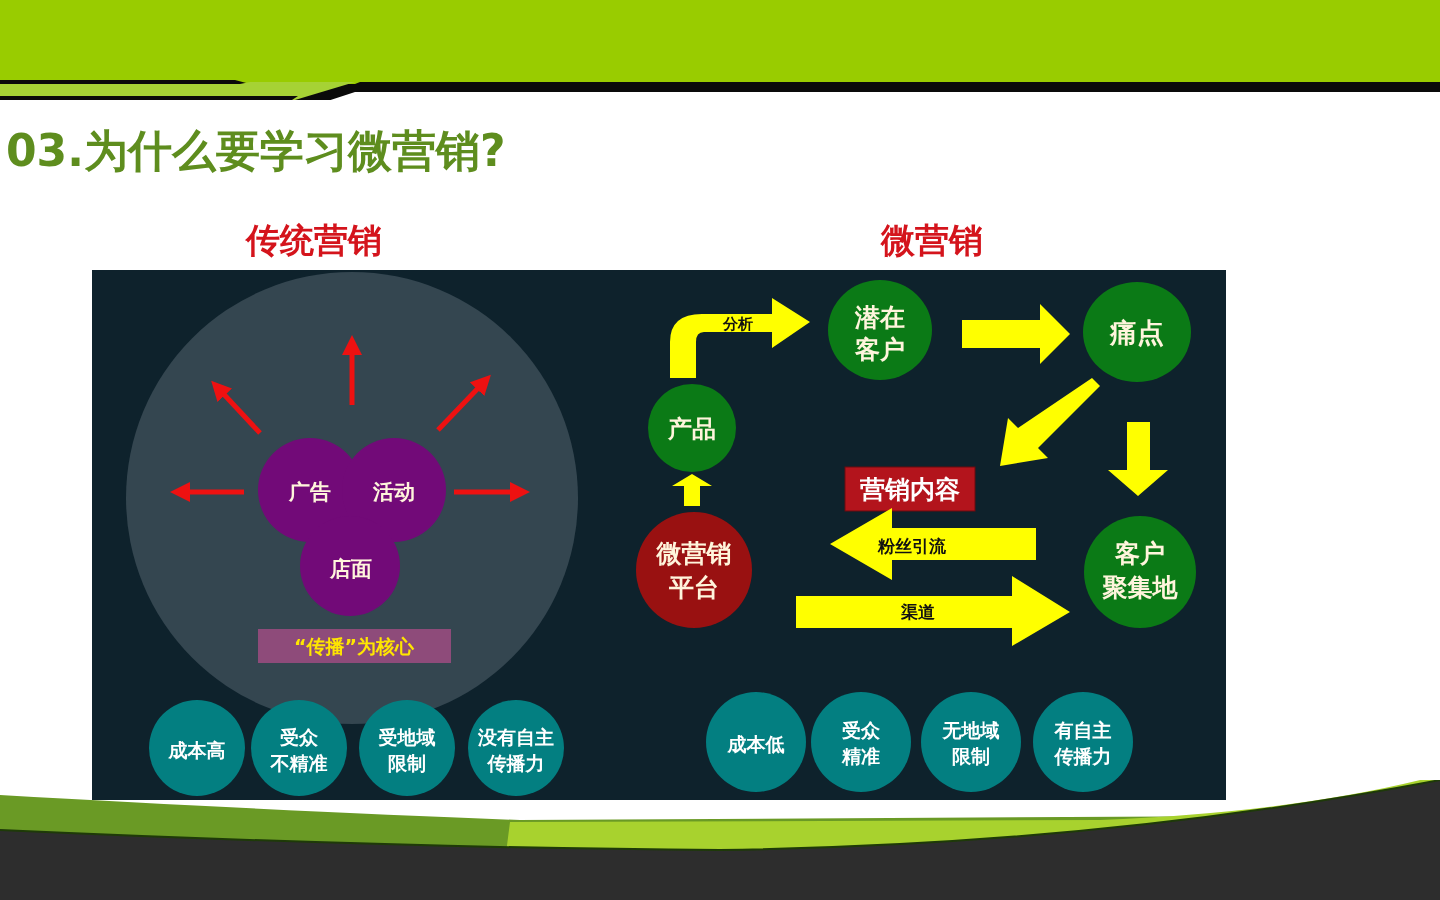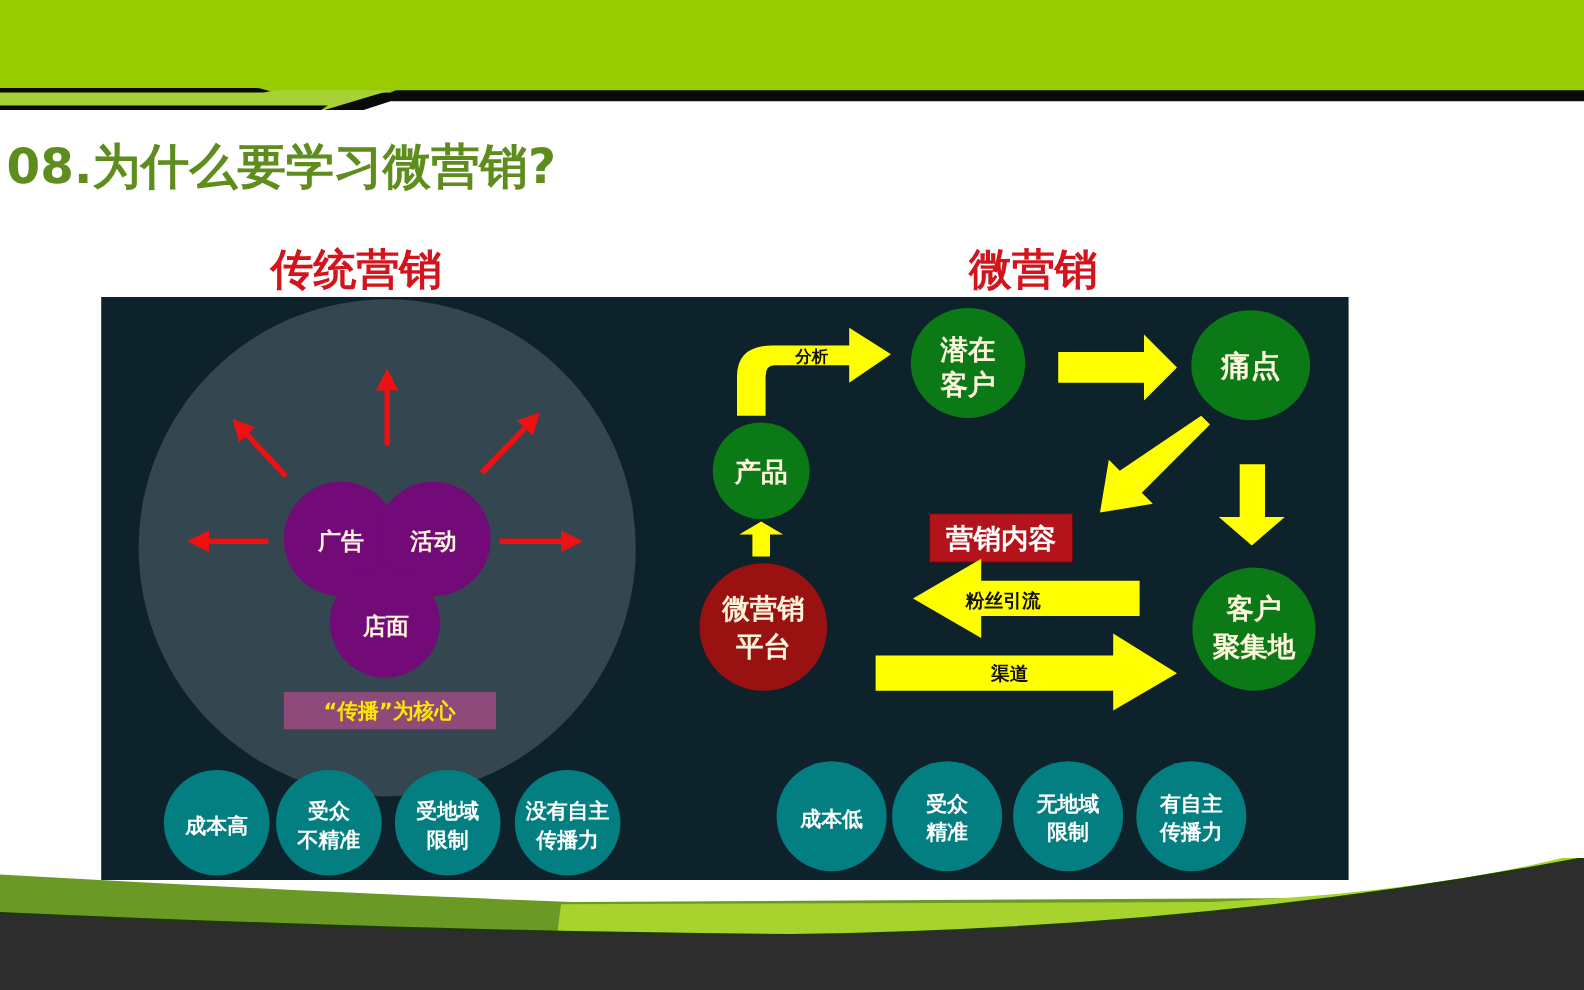--- a/index.html
+++ b/index.html
@@ -1,35 +1,35 @@
 <!DOCTYPE html>
 <html><head>
 <meta charset="utf-8">
 <style>
   html, body { margin:0; padding:0; }
   body { width:1440px; height:900px; position:relative; overflow:hidden; background:#ffffff; font-family:"DejaVu Sans", sans-serif; }
   .top-band { position:absolute; left:0; top:0; width:1440px; height:100px; }
   .slide-title { position:absolute; left:6px; top:122px; font-size:44px; font-weight:bold; color:#5e8d1e; letter-spacing:0px; white-space:nowrap; }
-  .section-title { position:absolute; top:218px; font-size:39px; font-weight:bold; color:#d4141c; white-space:nowrap; }
+  .section-title { position:absolute; top:218px; font-size:34px; font-weight:bold; color:#d4141c; white-space:nowrap; }
   .diagram { position:absolute; left:92px; top:270px; width:1134px; height:530px; background:#0e222c; }
   .bottom-band { position:absolute; left:0; top:780px; width:1440px; height:120px; }
   svg text { font-family:"DejaVu Sans", sans-serif; font-weight:bold; }
 </style>
 </head>
 <body>
 
 <svg class="top-band" width="1440" height="100" viewBox="0 0 1440 100">
   <rect x="0" y="0" width="1440" height="84" fill="#99cc00"></rect>
   <polygon points="0,80 235,80 250,84 355,84 360,82 1440,82 1440,92 355,92 300,110 0,110" fill="#0a0a0a"></polygon>
   <polygon points="0,84 240,84 250,82 355,82 295,100 0,100" fill="#a6d235"></polygon>
   <polygon points="0,100 295,100 300,110 0,110" fill="#ffffff"></polygon>
   <polygon points="0,96 298,96 292,100 0,100" fill="#0a0a0a"></polygon>
 </svg>
 
-<div class="slide-title">08.为什么要学习微营销?</div>
+<div class="slide-title">03.为什么要学习微营销?</div>
 
 <div class="section-title" style="left:246px;">传统营销</div>
 <div class="section-title" style="left:881px;">微营销</div>
 
 <div class="diagram">
   <svg width="1134" height="530" viewBox="0 0 1134 530">
     <defs>
       <marker id="redhead" markerWidth="4" markerHeight="4" refX="2" refY="2" orient="auto" markerUnits="strokeWidth">
         <path d="M0,0 L4,2 L0,4 Z" fill="#ee1111"></path>
       </marker>

